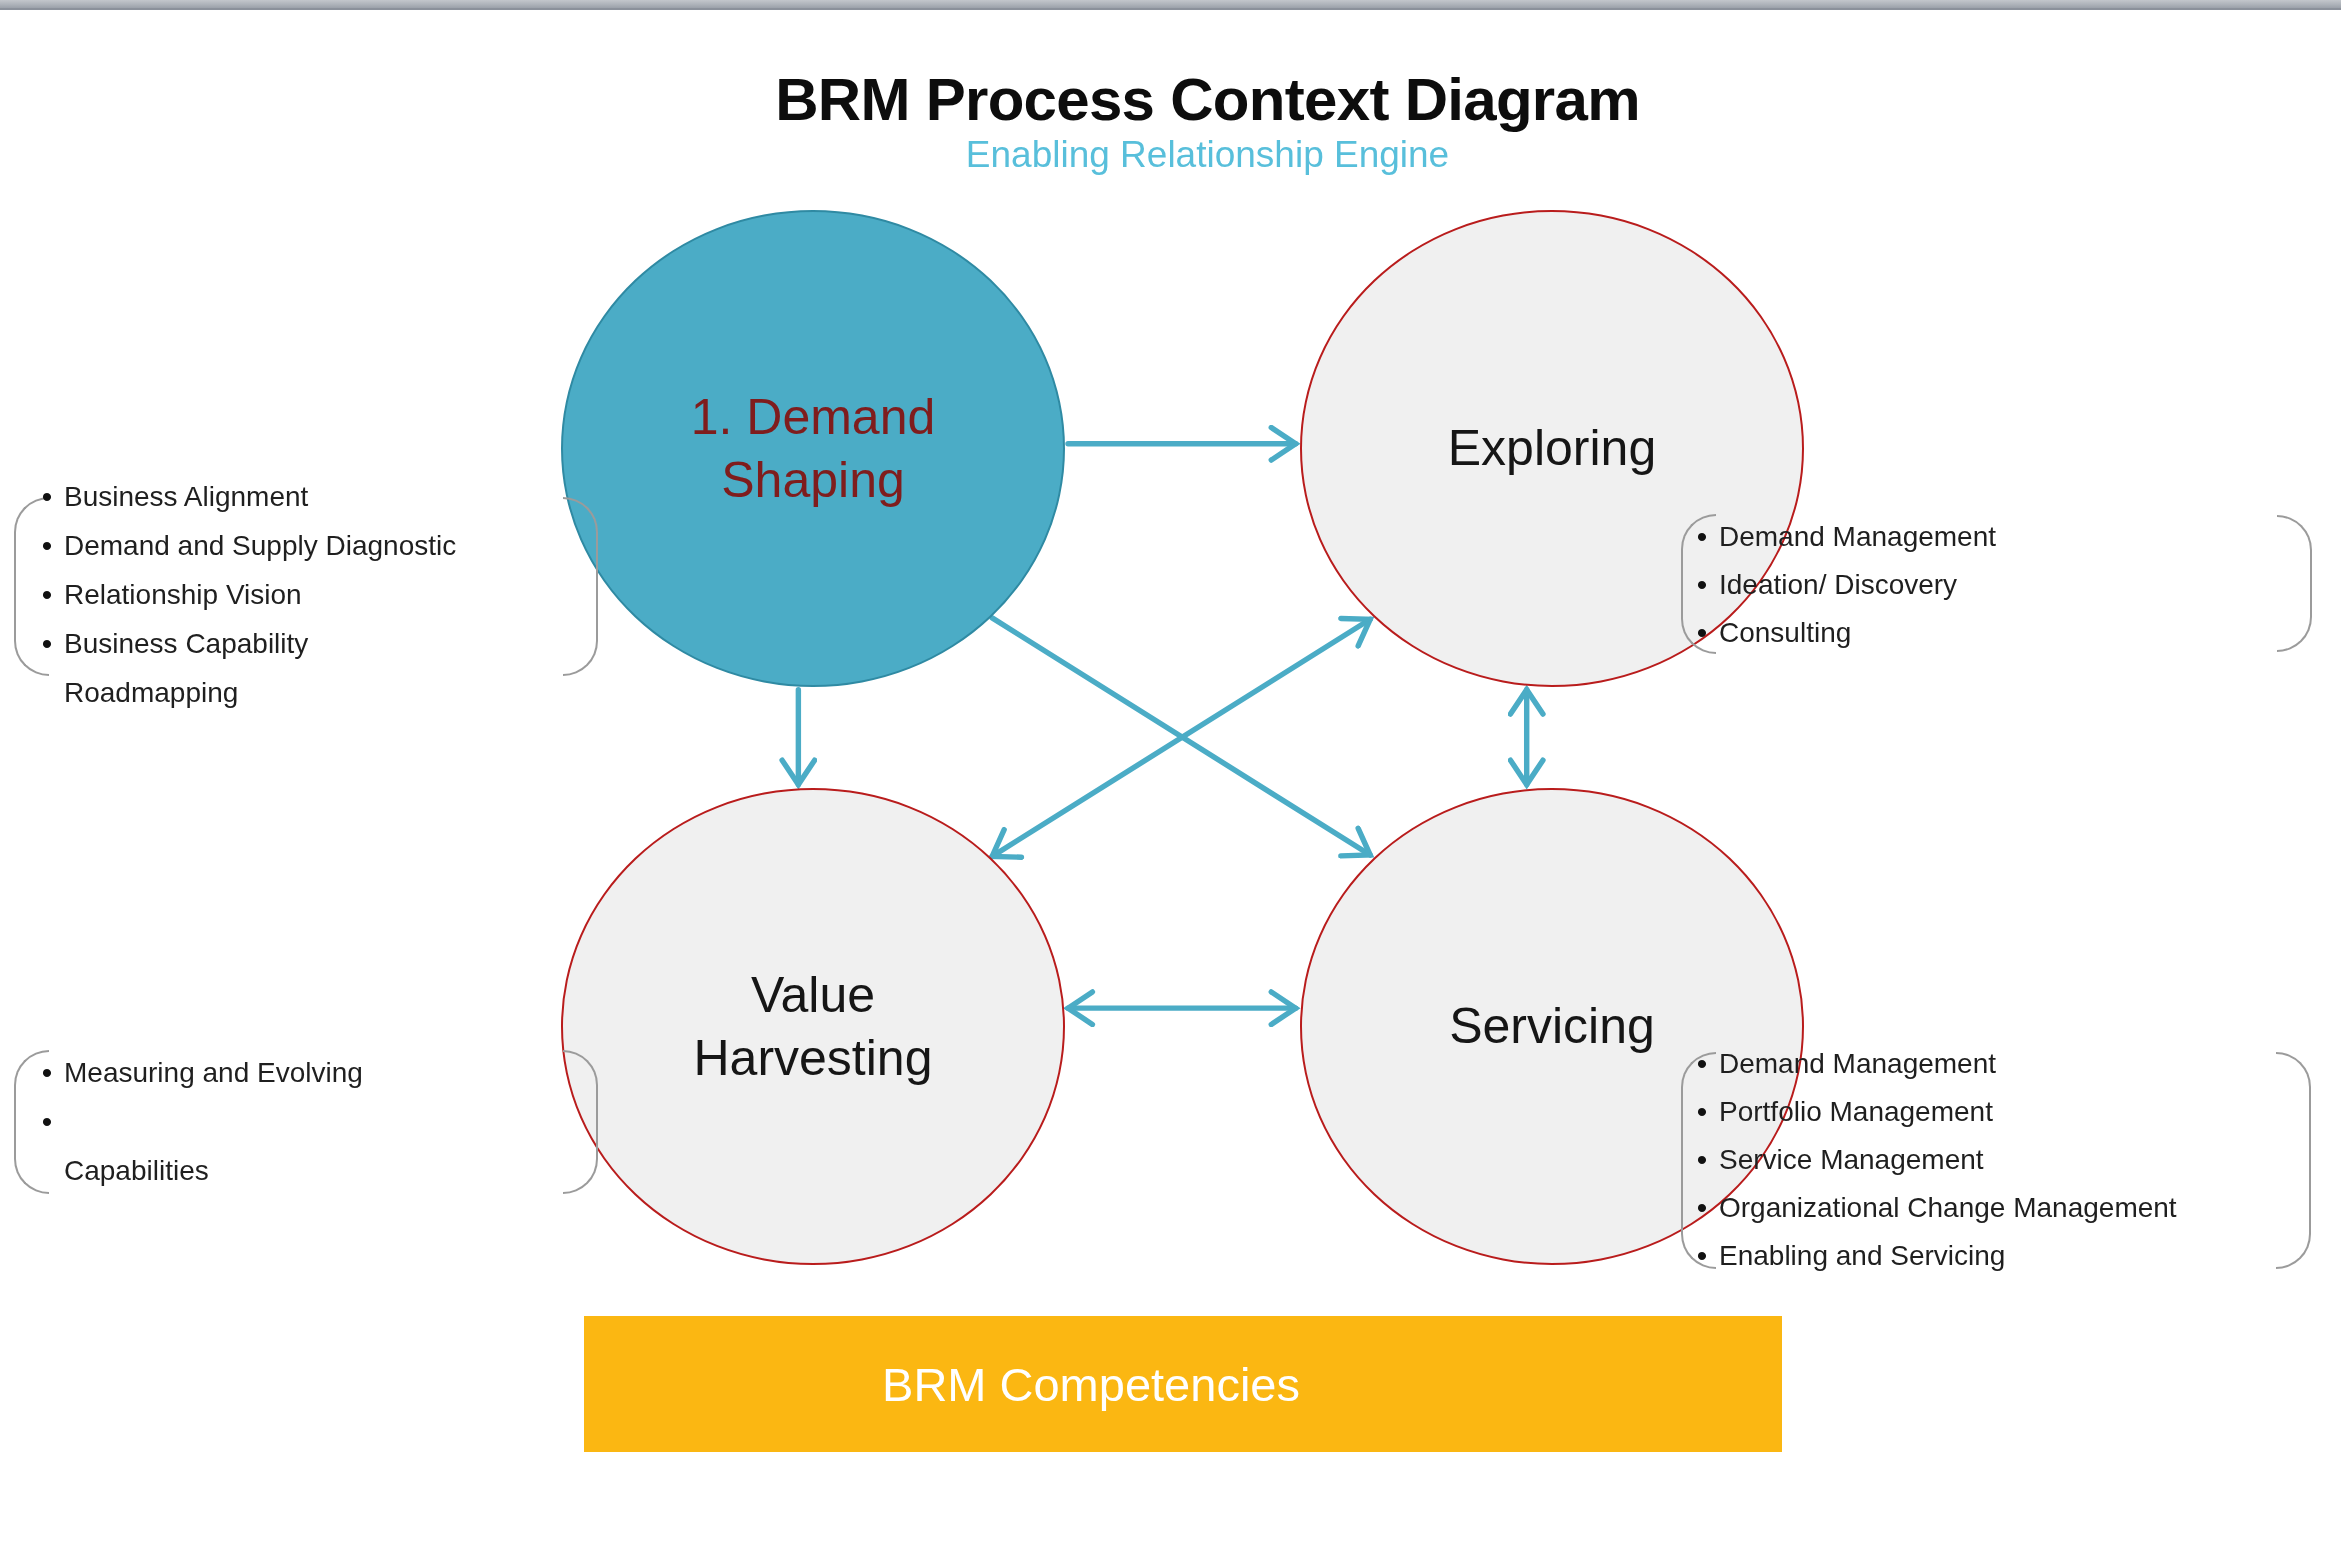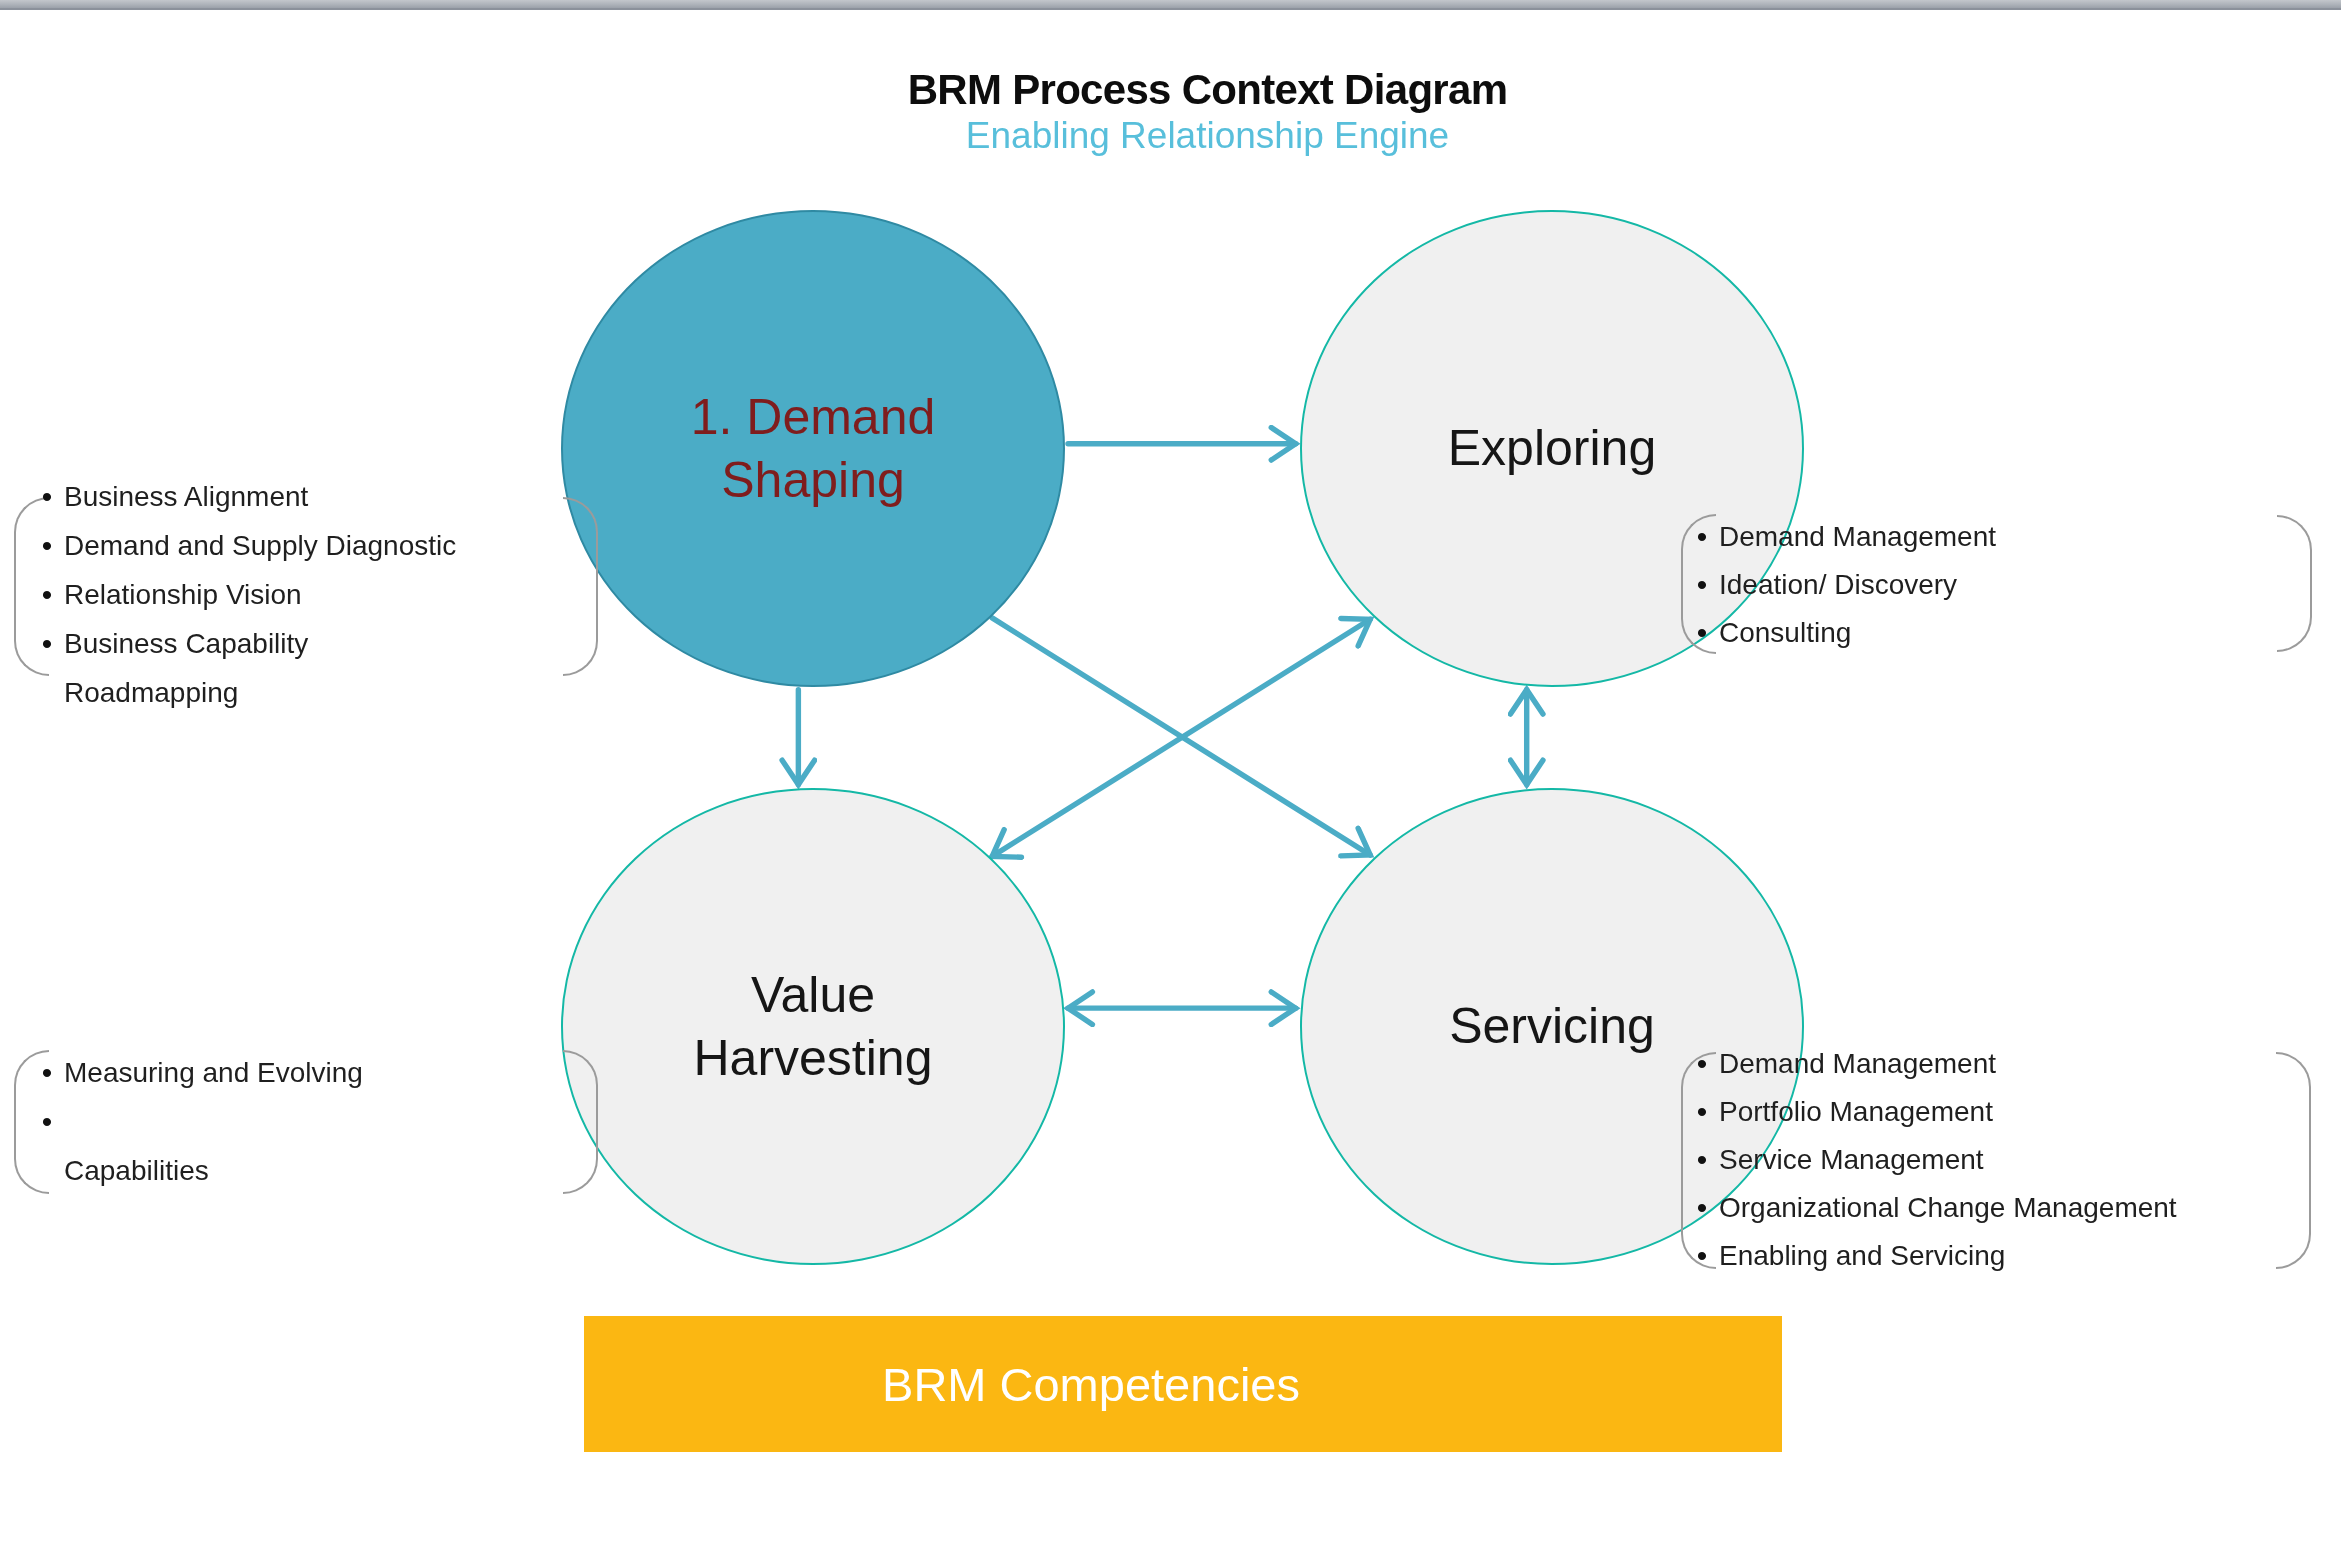--- a/index.html
+++ b/index.html
@@ -16,29 +16,29 @@
   html,body{width:2342px;height:1561px;background:#ffffff;overflow:hidden;}
   body{font-family:"Liberation Sans","DejaVu Sans",sans-serif;color:var(--ink);position:relative;}
 
   .topbar{
     position:absolute;left:0;top:0;width:2342px;height:10.2px;
     background:linear-gradient(180deg,#c3c7cc 0%,#aeb3ba 55%,#9ba1aa 100%);
     border-bottom:2px solid #8b919b;
   }
 
   .titleblock{position:absolute;left:530px;top:68px;width:1355px;text-align:center;}
-  .title{font-size:42px;font-weight:800;letter-spacing:-0.7px;color:#0d0d0d;line-height:1.05;}
+  .title{font-size:60px;font-weight:800;letter-spacing:-0.7px;color:#0d0d0d;line-height:1.05;}
   .subtitle{font-size:37px;font-weight:400;color:var(--subtitle);line-height:1.1;margin-top:4.1px;}
 
   .circle{
     position:absolute;width:504px;height:477px;border-radius:50%;
     display:flex;align-items:center;justify-content:center;text-align:center;
   }
   .circle.teal{background:var(--teal);border:2px solid #2f8aa3;}
-  .circle.gray{background:var(--gray-circle-fill);border:2px solid #14b8a6;text-align:center;}
+  .circle.gray{background:var(--gray-circle-fill);border:2px solid #b91c1c;text-align:center;}
   .circle .label{font-size:50px;line-height:1.25;color:#161616;}
   .circle.teal .label{color:#7f1d1d;}
   .c-ds{left:561px;top:210px;}
   .c-ex{left:1300px;top:210px;}
   .c-vh{left:561px;top:788px;}
   .c-sv{left:1300px;top:788px;}
 
   svg.arrows{position:absolute;left:0;top:0;width:2342px;height:1561px;pointer-events:none;}
   .arrow-line{stroke:var(--arrow);stroke-width:8;stroke-linecap:round;fill:none;}
   #chev path{stroke:var(--arrow);}

